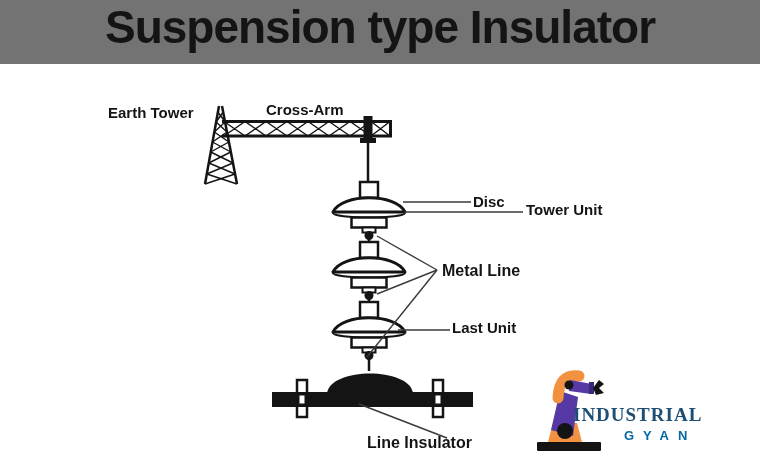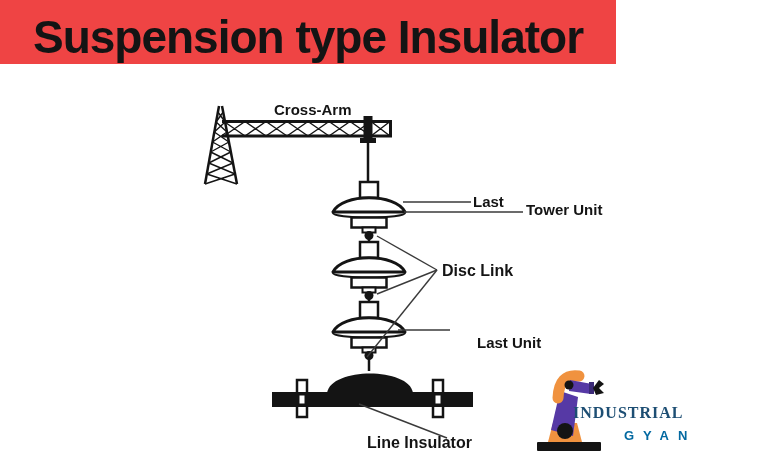--- a/index.html
+++ b/index.html
@@ -1,32 +1,32 @@
 <!DOCTYPE html>
 <html><head>
 <meta charset="utf-8">
 <style>
   html,body{margin:0;padding:0;background:#ffffff;}
   .stage{position:relative;width:768px;height:460px;background:#ffffff;overflow:hidden;
          font-family:"Liberation Sans",sans-serif;}
-  .header{position:absolute;left:0;top:0;width:616px;height:64px;background:#ef4444;
-          display:flex;align-items:flex-end;justify-content:center;}
+  .header{position:absolute;left:0;top:0;width:760px;height:64px;background:#737373;
+          display:flex;align-items:flex-start;justify-content:center;}
   .header .title{font-size:46px;font-weight:bold;letter-spacing:-1px;color:#141414;
                  font-family:"Liberation Sans",sans-serif;white-space:nowrap;}
   svg{position:absolute;left:0;top:0;}
   .lbl{position:absolute;color:#141414;font-weight:bold;font-size:15px;white-space:nowrap;}
   .lbl-earth-tower{left:108px;top:104px;}
-  .lbl-cross-arm{left:266px;top:101px;margin-left:8px;}
+  .lbl-cross-arm{left:266px;top:101px;}
   .lbl-disc{left:473px;top:193px;}
   .lbl-first-unit{left:526px;top:201px;}
   .lbl-metal-link{left:442px;top:262px;font-size:16px;}
-  .lbl-last-unit{left:452px;top:334px;margin-left:25px;}
+  .lbl-last-unit{left:452px;top:319px;}
   .lbl-line-conductor{left:367px;top:434px;font-size:16px;}
   .logo-industrial{position:absolute;left:573px;top:404px;
-                   font-family:"Liberation Serif",serif;font-weight:bold;font-size:16px;
+                   font-family:"Liberation Serif",serif;font-weight:bold;font-size:19px;
                    letter-spacing:1px;color:#1D4E73;white-space:nowrap;}
   .logo-gyan{position:absolute;left:624px;top:428px;
              font-family:"Liberation Sans",sans-serif;font-weight:bold;font-size:13px;
              letter-spacing:9px;color:#0369a1;white-space:nowrap;}
 </style>
 </head>
 <body>
 
 <div class="stage">
 
@@ -120,23 +120,24 @@
       <polygon points="18,68 40,74 45,35 27,29" fill="#5639A5"></polygon>
       <circle cx="32" cy="69" r="8" fill="#141414"></circle>
       <path d="M 25,36 Q 26,11 46,14" stroke="#F0923F" stroke-width="11" fill="none" stroke-linecap="round"></path>
       <polygon points="37,18 59,22 58,32 36,29" fill="#5639A5"></polygon>
       <circle cx="36" cy="23" r="4.5" fill="#141414"></circle>
       <rect x="56" y="20" width="5" height="12" fill="#3b2a77"></rect>
       <path d="M 60,26 L 66,18 L 71,22 L 66,26 L 71,31 L 63,33 Z" fill="#141414"></path>
     </g>
   </svg>
 
+  <div class="lbl lbl-earth-tower">Earth Tower</div>
   <div class="lbl lbl-cross-arm">Cross-Arm</div>
-  <div class="lbl lbl-disc">Last</div>
+  <div class="lbl lbl-disc">Disc</div>
   <div class="lbl lbl-first-unit">Tower Unit</div>
-  <div class="lbl lbl-metal-link">Disc Link</div>
+  <div class="lbl lbl-metal-link">Metal Line</div>
   <div class="lbl lbl-last-unit">Last Unit</div>
   <div class="lbl lbl-line-conductor">Line Insulator</div>
 
   <div class="logo-industrial">INDUSTRIAL</div>
   <div class="logo-gyan">GYAN</div>
 
 </div>
 
 </body></html>

